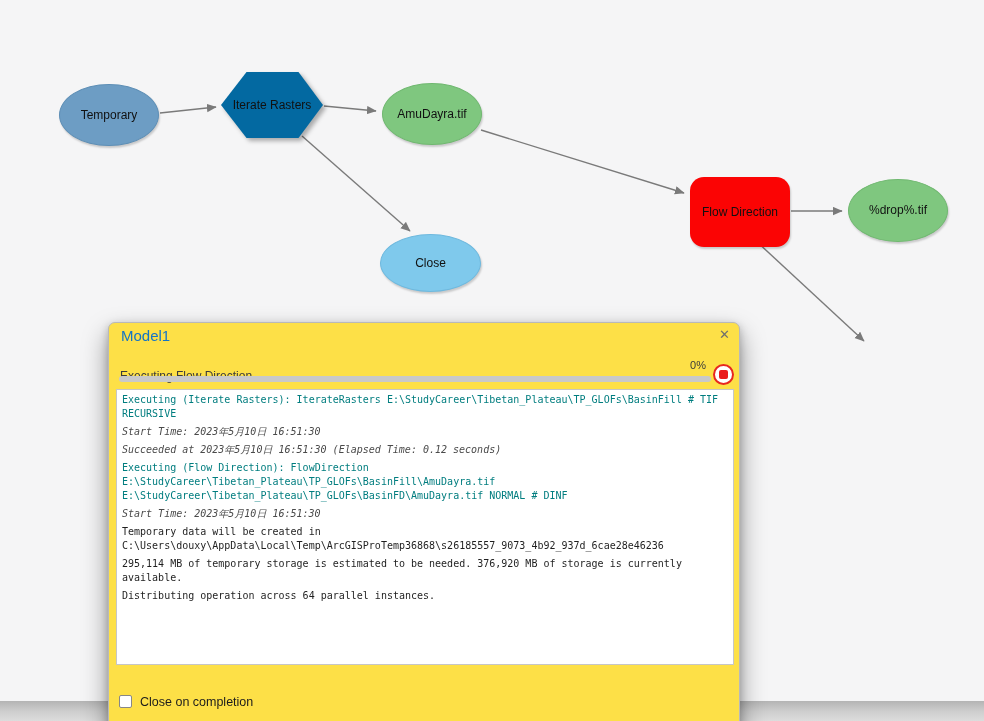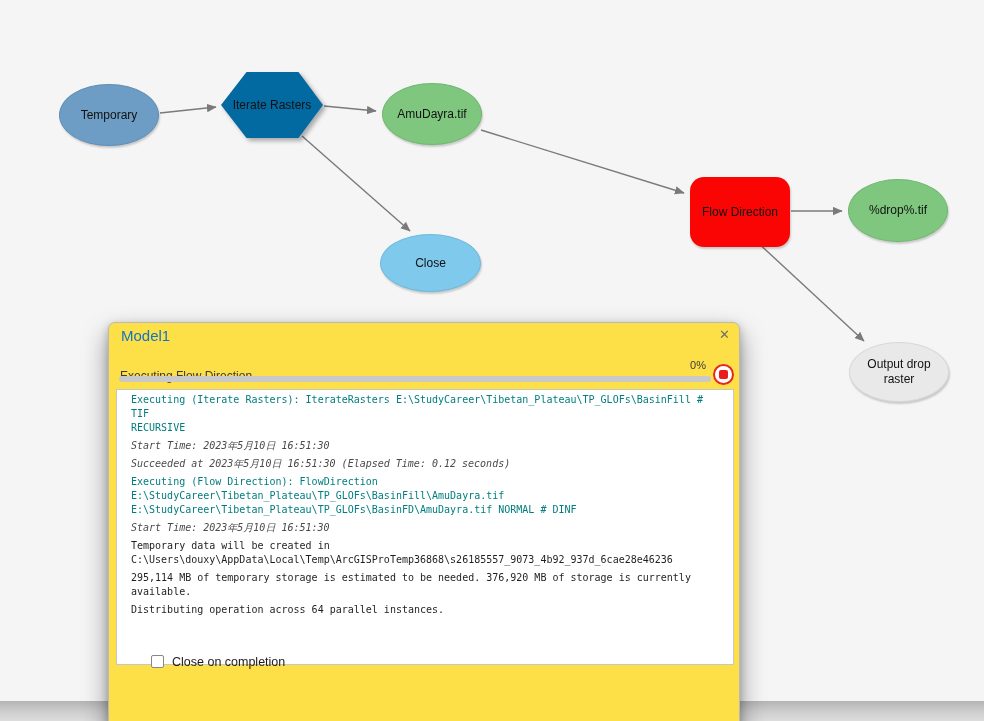--- a/index.html
+++ b/index.html
@@ -40,28 +40,28 @@
   .dlg-close { position:absolute; right:9px; top:4px; font-size:13px; color:#6f6f6f; cursor:pointer; }
   .status    { position:absolute; left:11px; top:46px; font-size:12px; color:#3b3b3b; }
   .pct       { position:absolute; right:33px; top:36px; font-size:11px; color:#3b3b3b; }
   .stop-btn  { position:absolute; right:5px; top:41px; width:21px; height:21px; border-radius:50%;
                background:#ffffff; border:2px solid #e8271f; display:flex; align-items:center; justify-content:center; cursor:pointer; }
   .stop-sq   { width:9px; height:9px; background:#ea1c1c; border-radius:2px; }
   .pbar      { position:absolute; left:10px; top:53px; width:592px; height:6px; background:#c9c9c9; border-radius:3px; overflow:hidden; }
   .pbar-fill { height:100%; background:#4ea72e; width:0%; }
 
   .log { position:absolute; left:7px; top:66px; width:618px; height:276px;
-         background:#ffffff; border:1px solid #c6c6c6; padding:3px 14px; overflow:hidden;
+         background:#ffffff; border:1px solid #c6c6c6; padding:3px 5px; overflow:hidden;
          font-family:"DejaVu Sans Mono", monospace; font-size:10px; line-height:14px; }
   .log-line { white-space:pre-wrap; margin-bottom:4px; }
   .log-line.tool { color:#007d7f; }
   .log-line.time { color:#4a4a4a; font-style:italic; }
   .log-line.info { color:#1f1f1f; }
 
-  .chk-row   { position:absolute; left:10px; top:332px; display:flex; align-items:flex-start; gap:8px; cursor:pointer;margin-left:32px; }
+  .chk-row   { position:absolute; left:10px; top:372px; display:flex; align-items:flex-start; gap:8px; cursor:pointer; }
   .chk       { width:13px; height:13px; background:#fff; border:1px solid #878787; border-radius:2px; }
   .chk-label { font-size:12.5px; color:#1c1c1c; }
 
   .grip { position:absolute; right:6px; bottom:5px; width:11px; height:11px; }
   .grip::before { content:""; position:absolute; left:0; top:0; width:2px; height:2px; background:#ababab;
                   box-shadow:8px 0 #ababab, 8px 4px #ababab, 8px 8px #ababab, 4px 4px #ababab, 4px 8px #ababab, 0 8px #ababab; }
 </style>
 </head>
 <body>
 
@@ -100,23 +100,20 @@
   </div>
 
   <div class="node n-flowdir">
     <span>Flow Direction</span>
   </div>
 
   <div class="node ellipse n-nametif">
     <span>%drop%.tif</span>
   </div>
 
-  <div class="node ellipse n-output">
-    <span>Output drop raster</span>
-  </div>
 
   <div class="bottom-band"></div>
 
   <div class="dialog">
     <div class="dlg-title">Model1</div>
     <div class="dlg-close">✕</div>
 
     <div class="status">Executing Flow Direction...</div>
     <div class="pct">0%</div>
     <div class="stop-btn">

